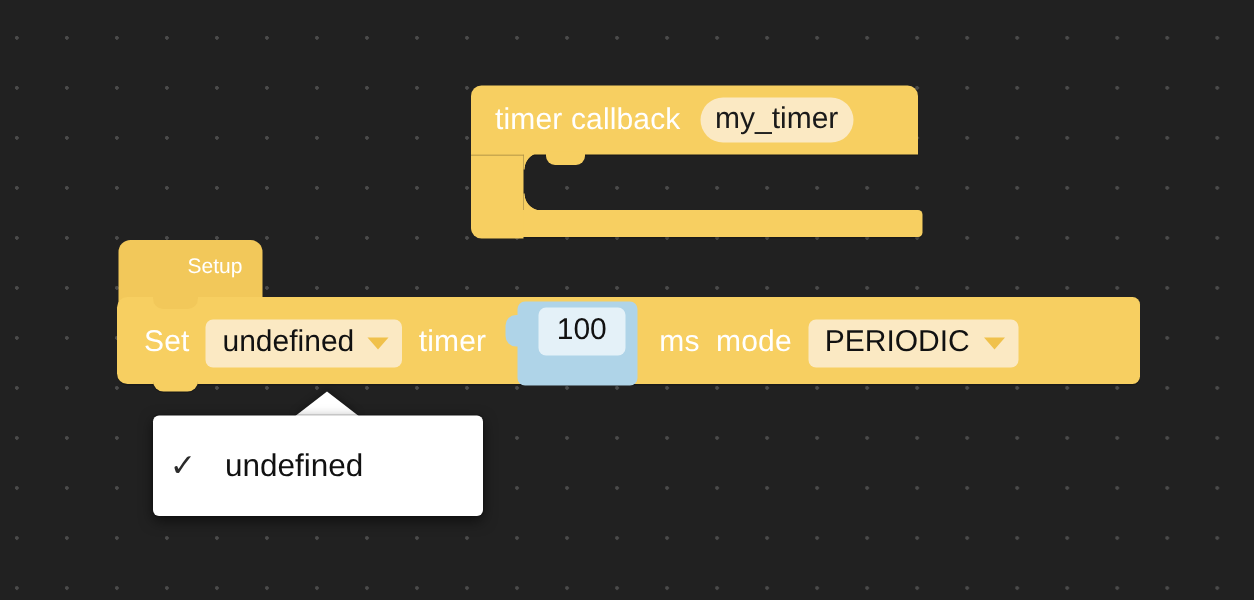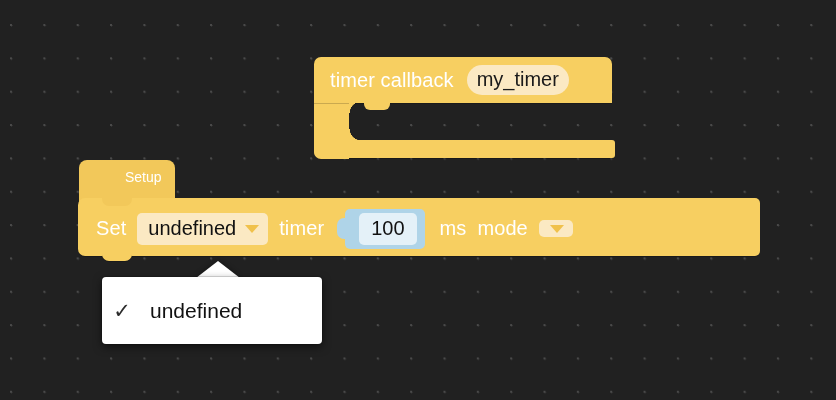--- a/index.html
+++ b/index.html
@@ -197,21 +197,21 @@
     margin-top: 2px;
   }
   
   .number-block {
     position: relative;
     display: inline-flex;
     align-items: center;
     background: #AFD4E8;
     border-radius: 5px;
     height: 40px;
-    padding: 0 8px 0 14px;
+    padding: 0 8px 16px 14px;
     margin-left: 10px;
     margin-right: 4px;
   }
   .number-block .puzzle-tab {
     position: absolute;
     left: -8px;
     top: 9px;
     width: 9px;
     height: 21px;
     background: #AFD4E8;
@@ -310,20 +310,21 @@
       <span class="number-block">
         <span class="puzzle-tab"></span>
         <span class="number-field">100</span>
       </span>
 
       <span class="blk-text">ms</span>
 
       <span class="blk-text">mode</span>
 
       <span class="dropdown-field">
+        <span>PERIODIC</span>
         <span class="caret"></span>
       </span>
     </div>
   </div>
 
   <div id="dropdown-pointer"></div>
   <div id="dropdown-menu">
     <div id="menu-item">
       <span id="menu-check">✓</span>
       <span id="menu-label">undefined</span>

